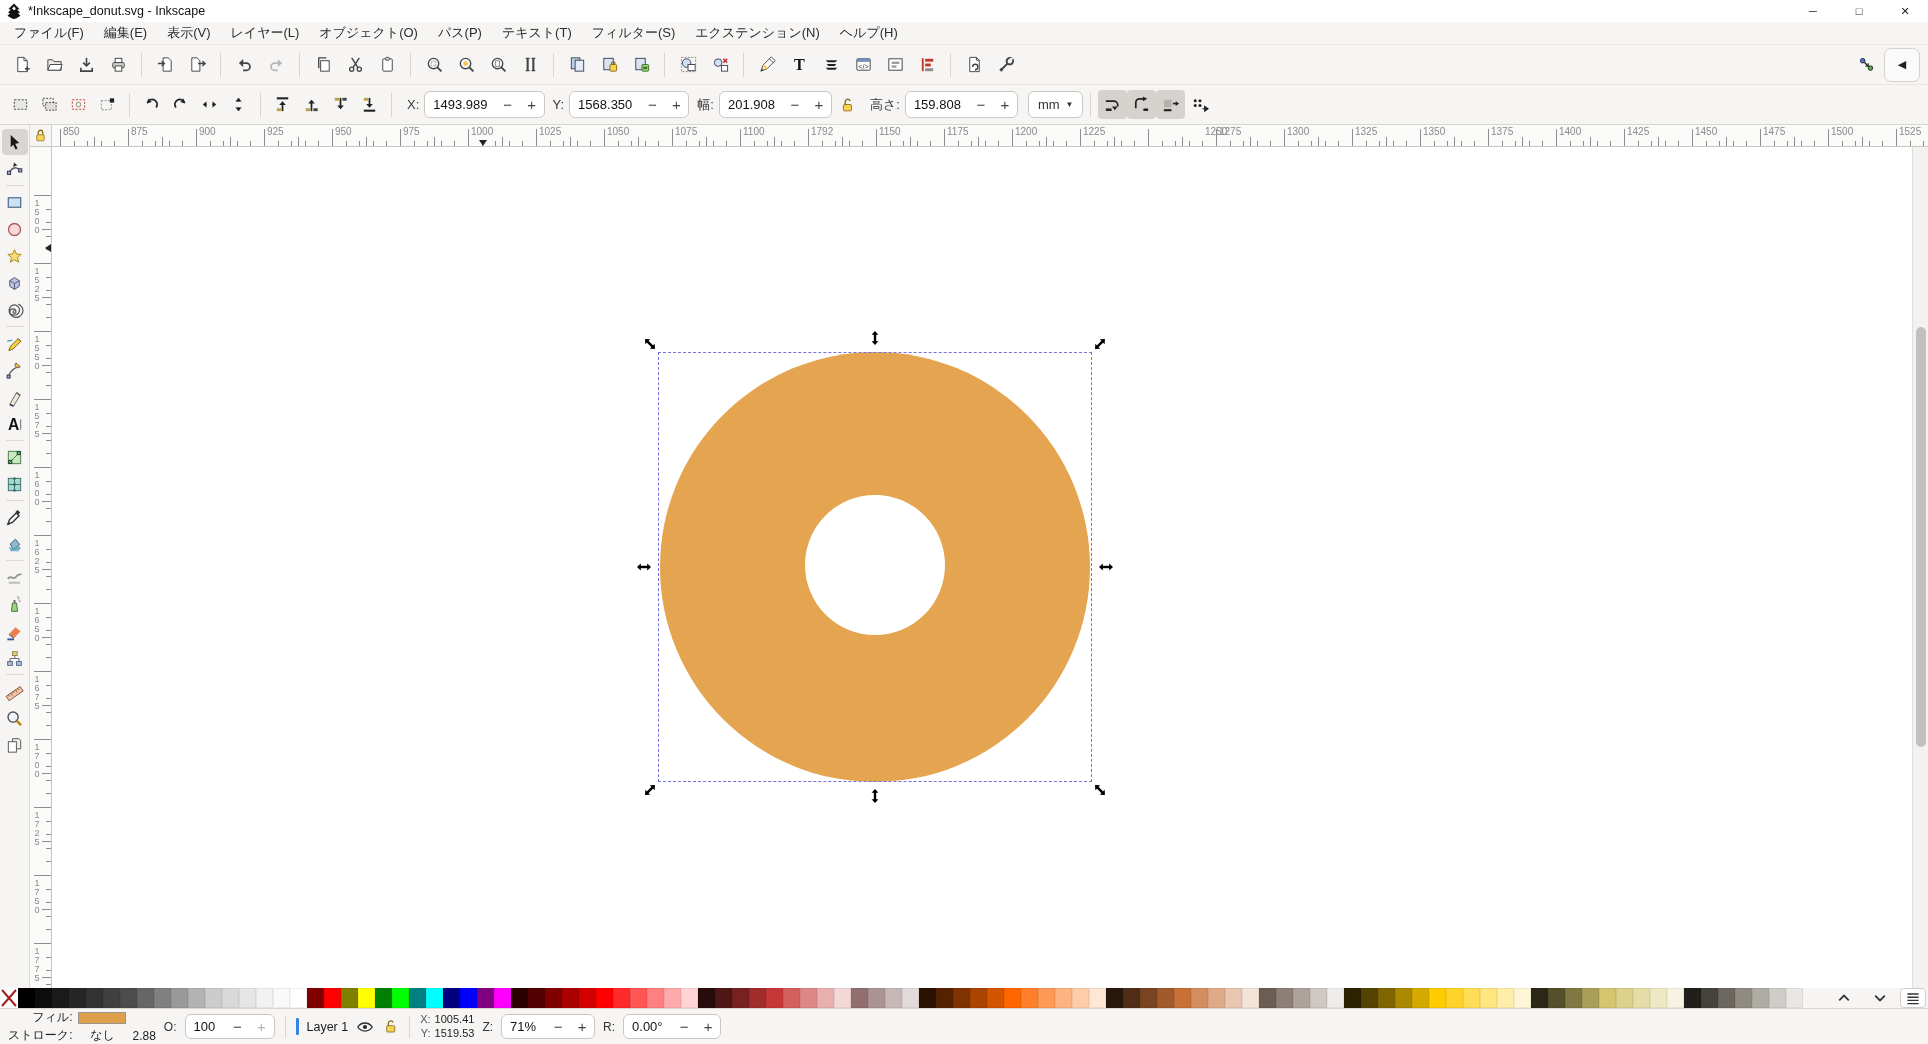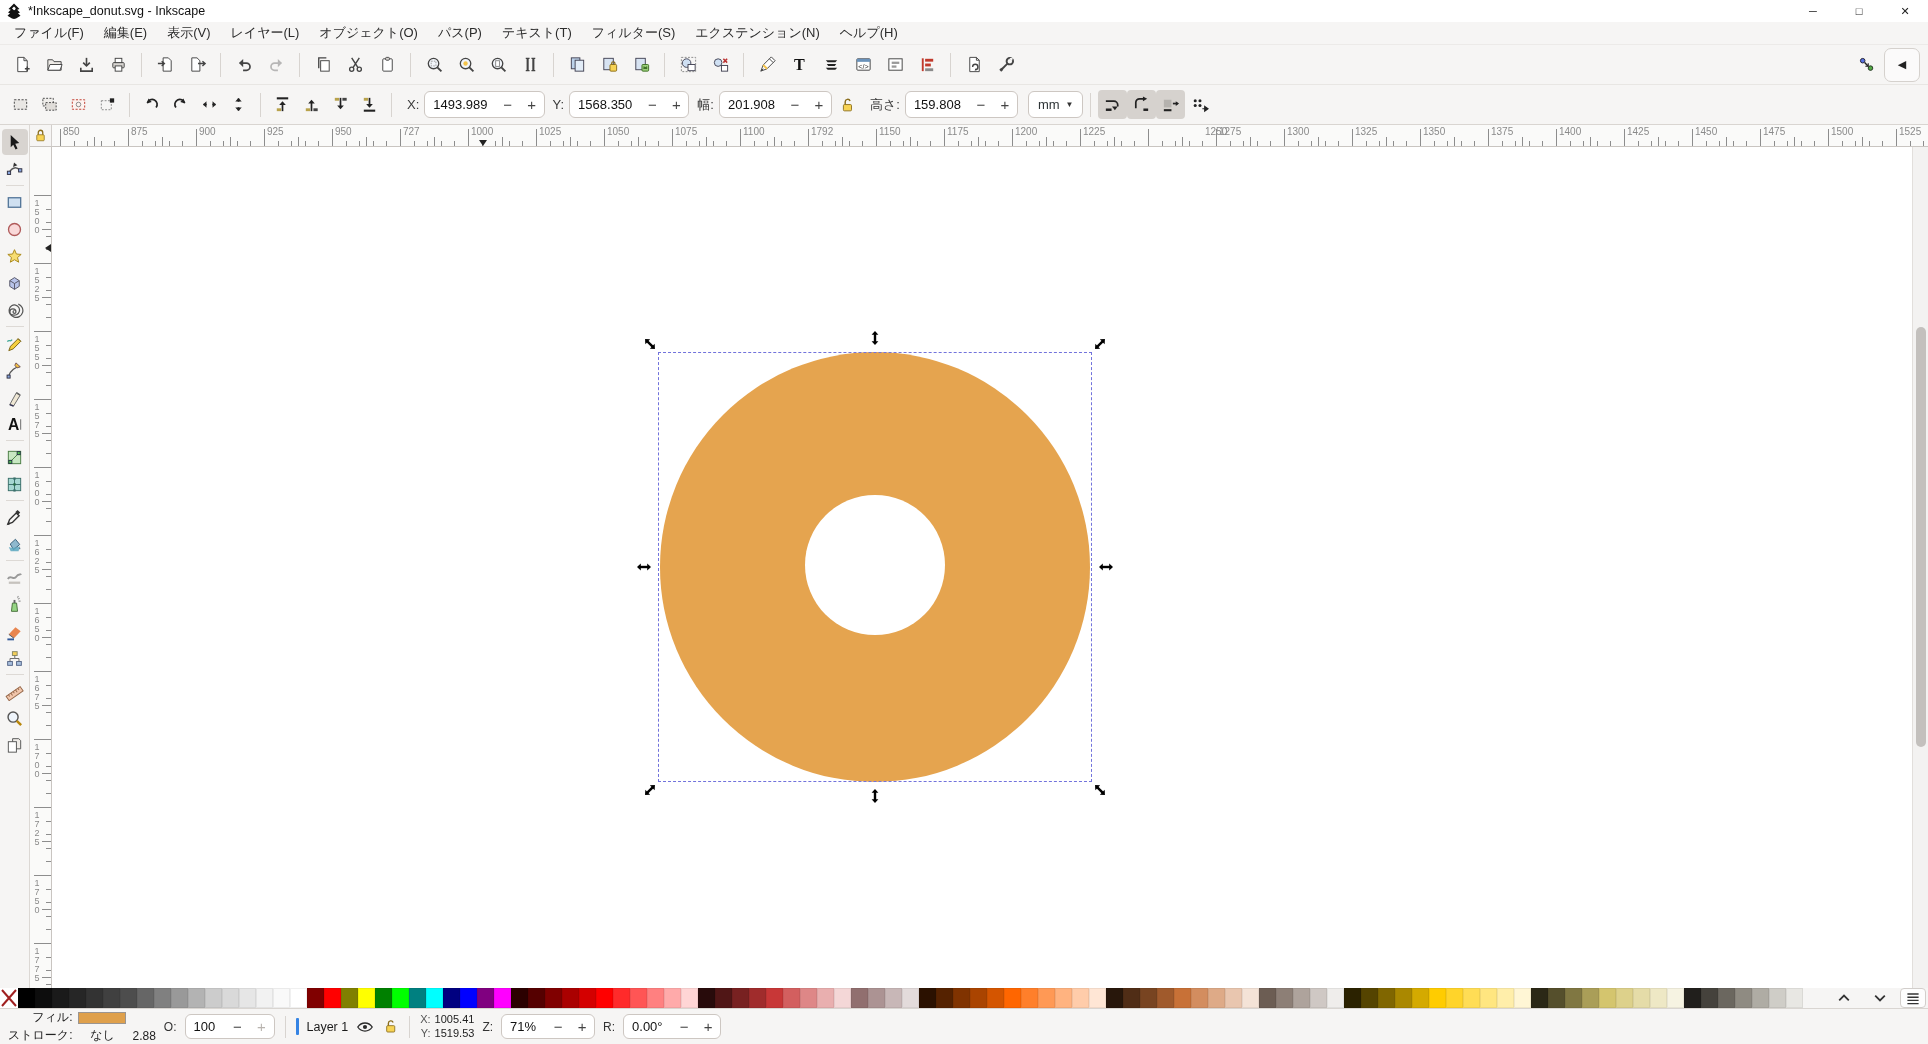--- a/index.html
+++ b/index.html
@@ -847,21 +847,21 @@
             <span class="tickh" style="left: 252.8px; height: 5px;"></span>
             <span class="tickh" style="left: 266.4px; height: 5px;"></span>
             <span class="tickh" style="left: 280px; height: 17px;"></span>
             <span class="rlabelh" style="left: 283px;">950</span>
             <span class="tickh" style="left: 293.6px; height: 5px;"></span>
             <span class="tickh" style="left: 307.2px; height: 5px;"></span>
             <span class="tickh" style="left: 314px; height: 9px;"></span>
             <span class="tickh" style="left: 320.8px; height: 5px;"></span>
             <span class="tickh" style="left: 334.4px; height: 5px;"></span>
             <span class="tickh" style="left: 348px; height: 17px;"></span>
-            <span class="rlabelh" style="left: 351px;">727</span>
+            <span class="rlabelh" style="left: 351px;">975</span>
             <span class="tickh" style="left: 361.6px; height: 5px;"></span>
             <span class="tickh" style="left: 375.2px; height: 5px;"></span>
             <span class="tickh" style="left: 382px; height: 9px;"></span>
             <span class="tickh" style="left: 388.8px; height: 5px;"></span>
             <span class="tickh" style="left: 402.4px; height: 5px;"></span>
             <span class="tickh" style="left: 416px; height: 17px;"></span>
             <span class="rlabelh" style="left: 419px;">1000</span>
             <span class="tickh" style="left: 429.6px; height: 5px;"></span>
             <span class="tickh" style="left: 443.2px; height: 5px;"></span>
             <span class="tickh" style="left: 450px; height: 9px;"></span>

